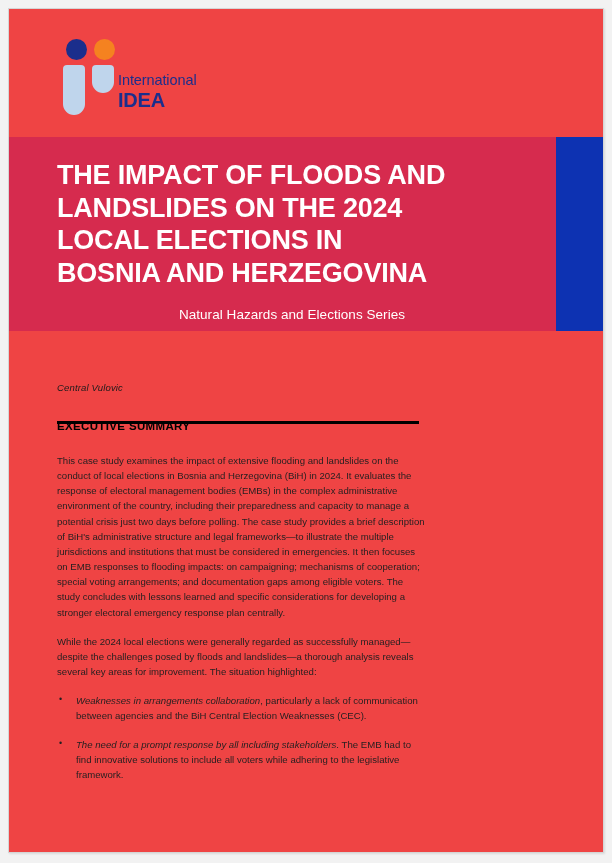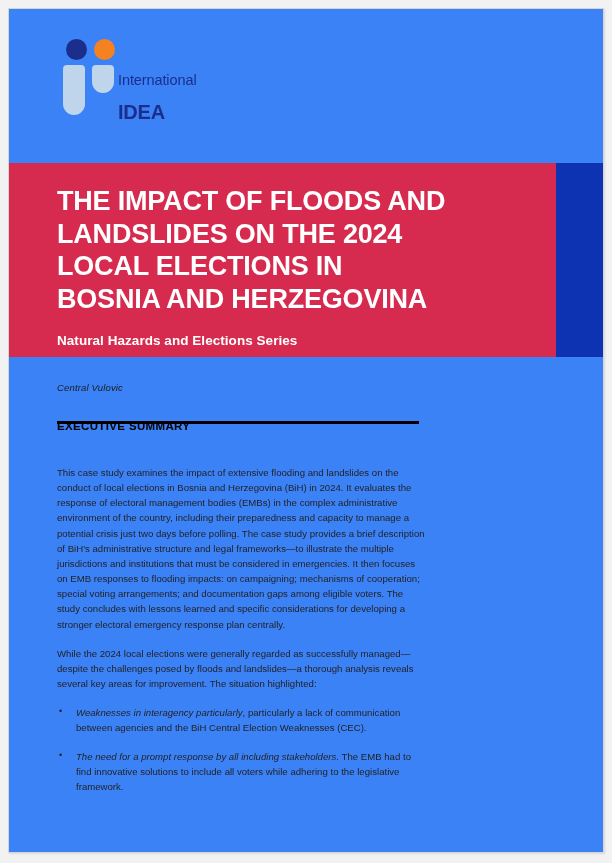--- a/index.html
+++ b/index.html
@@ -13,21 +13,21 @@
     font-family: "Liberation Sans", sans-serif;
     overflow: hidden;
   }
 
   .page {
     position: absolute;
     left: 8px;
     top: 8px;
     width: 596px;
     height: 845px;
-    background: #3b82f6;
+    background: #ef4444;
     border: 1px solid #d5d5d5;
     box-sizing: border-box;
     box-shadow: 1px 1px 2px rgba(0,0,0,0.10);
     overflow: hidden;
   }
 
   
   .logo-area {
     position: absolute;
     left: 45px;
@@ -73,31 +73,30 @@
     font-size: 14.5px;
     color: #1b2e8c;
     letter-spacing: -0.1px;
     white-space: nowrap;
   }
   .logo-text-bottom {
     font-size: 20px;
     font-weight: bold;
     color: #1b2e8c;
     letter-spacing: -0.2px;
-    margin-top: 14px;
+    margin-top: 2px;
   }
 
   
   .banner {
     position: absolute;
     left: 0;
     top: 128px;
     width: 596px;
     height: 208px;
-    margin-top: 26px;
   }
   .banner-red {
     position: absolute;
     left: 0; top: 0;
     width: 547px; height: 194px;
     background: #d62b4e;
   }
   .banner-blue {
     position: absolute;
     left: 547px; top: 0;
@@ -116,24 +115,25 @@
     font-size: 27px;
     font-weight: bold;
     line-height: 1.21;
     letter-spacing: -0.2px;
     margin: 0;
     white-space: pre-line;
   }
   .banner-subtitle {
     color: #ffffff;
     font-size: 13.5px;
-    font-weight: bold;
+    font-weight: normal;
     margin: 0;
     padding-top: 17px;
     letter-spacing: 0.05px;
+    text-align: center;
   }
 
   
   .content {
     position: absolute;
     left: 0;
     top: 322px;
     width: 596px;
   }
   .author {
@@ -159,21 +159,21 @@
     top: 89px;
     font-size: 11.5px;
     font-weight: bold;
     color: #000000;
     letter-spacing: 0.35px;
   }
 
   .body-block {
     position: absolute;
     left: 48px;
-    top: 134px;
+    top: 122px;
     width: 368px;
     font-size: 9.6px;
     line-height: 1.58;
     color: #231f20;
     letter-spacing: 0.01px;
     text-align: left;
   }
   .body-para {
     margin: 0 0 14px 0;
   }
@@ -235,21 +235,21 @@
 
     <div class="section-heading">EXECUTIVE SUMMARY</div>
 
     <div class="body-block">
       <p class="body-para">This case study examines the impact of extensive flooding and landslides on the conduct of local elections in Bosnia and Herzegovina (BiH) in 2024. It evaluates the response of electoral management bodies (EMBs) in the complex administrative environment of the country, including their preparedness and capacity to manage a potential crisis just two days before polling. The case study provides a brief description of BiH's administrative structure and legal frameworks—to illustrate the multiple jurisdictions and institutions that must be considered in emergencies. It then focuses on EMB responses to flooding impacts: on campaigning; mechanisms of cooperation; special voting arrangements; and documentation gaps among eligible voters. The study concludes with lessons learned and specific considerations for developing a stronger electoral emergency response plan centrally.</p>
       <p class="body-para">While the 2024 local elections were generally regarded as successfully managed—despite the challenges posed by floods and landslides—a thorough analysis reveals several key areas for improvement. The situation highlighted:</p>
 
       <ul class="bullet-list">
         <li class="bullet-item">
           <span class="bullet-mark">•</span>
-          <em>Weaknesses in interagency particularly</em><span>, particularly a lack of communication between agencies and the BiH Central Election Weaknesses (CEC).</span>
+          <em>Weaknesses in arrangements collaboration</em><span>, particularly a lack of communication between agencies and the BiH Central Election Weaknesses (CEC).</span>
         </li>
         <li class="bullet-item">
           <span class="bullet-mark">•</span>
           <em>The need for a prompt response by all including stakeholders</em><span>. The EMB had to find innovative solutions to include all voters while adhering to the legislative framework.</span>
         </li>
       </ul>
     </div>
 
   </div>
 </div>

